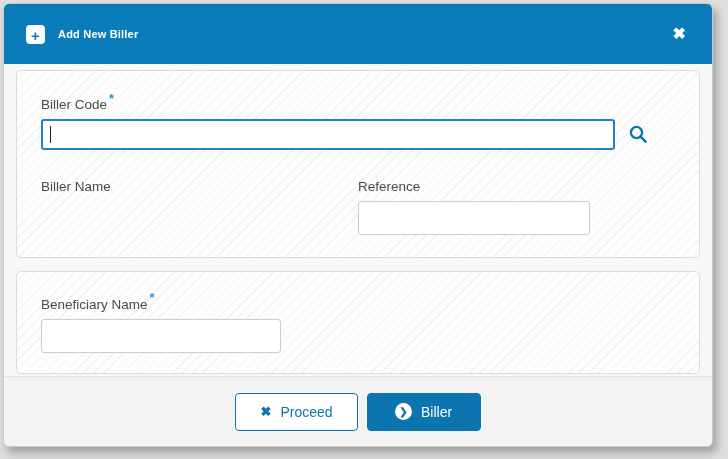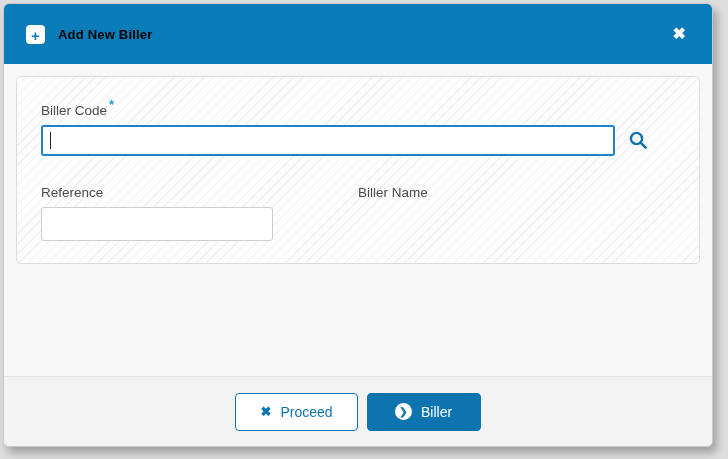--- a/index.html
+++ b/index.html
@@ -37,42 +37,42 @@
     border-radius: 4px;
     background: #ffffff;
     color: #0b7cba;
     font-weight: bold;
     font-size: 15px;
     line-height: 17px;
     text-align: center;
     display: inline-block;
   }
   .modal-title {
-    color: #000000;
-    font-size: 13px;
+    color: #ffffff;
+    font-size: 11px;
     font-weight: bold;
     margin-left: 13px;
     letter-spacing: 0.2px;
   }
   .close-btn {
     margin-left: auto;
     background: transparent;
     border: none;
     color: #ffffff;
     font-size: 16px;
     font-weight: bold;
     cursor: pointer;
     line-height: 1;
     padding: 4px;
   }
   
   .modal-body {
     flex: 1 1 auto;
     background: #f7f7f7;
-    padding: 12px 12px 0 12px;
+    padding: 6px 12px 0 12px;
   }
   .panel {
     background:
       repeating-linear-gradient(135deg,
         #fdfdfd 0px, #fdfdfd 6px,
         #f1f1f1 6px, #f1f1f1 7px);
     border: 1px solid #dcdcdc;
     border-radius: 5px;
   }
   .panel-biller { padding: 20px 24px 22px 24px; margin-bottom: 13px; }
@@ -211,29 +211,35 @@
         <span class="search-wrap">
           <svg width="21" height="21" viewBox="0 0 21 21" aria-hidden="true">
             <circle cx="8.5" cy="8.5" r="5.6" fill="none" stroke="#0c74ae" stroke-width="2.4"></circle>
             <line x1="12.8" y1="12.8" x2="17.6" y2="17.6" stroke="#0c74ae" stroke-width="2.6" stroke-linecap="round"></line>
           </svg>
         </span>
       </div>
 
       <div class="two-col">
         <div>
+          <span class="field-label">Biller Name</span>
+        </div>
+        <div>
           <span class="field-label">Reference</span>
           <input class="text-input ref-input" type="text" value="" style="">
         </div>
-        <div>
-          <span class="field-label">Biller Name</span>
-        </div>
       </div>
     </div>
 
+    <div class="panel panel-beneficiary">
+      <div>
+        <span class="field-label">Beneficiary Name</span><span class="req">*</span>
+      </div>
+      <input class="text-input" type="text" value="" style="">
+    </div>
 
   </div>
 
   <div class="modal-footer">
     <button class="btn btn-cancel">
       <span class="btn-x">✖</span>
       <span>Proceed</span>
     </button>
     <button class="btn btn-proceed">
       <span class="proceed-circle">❯</span>

